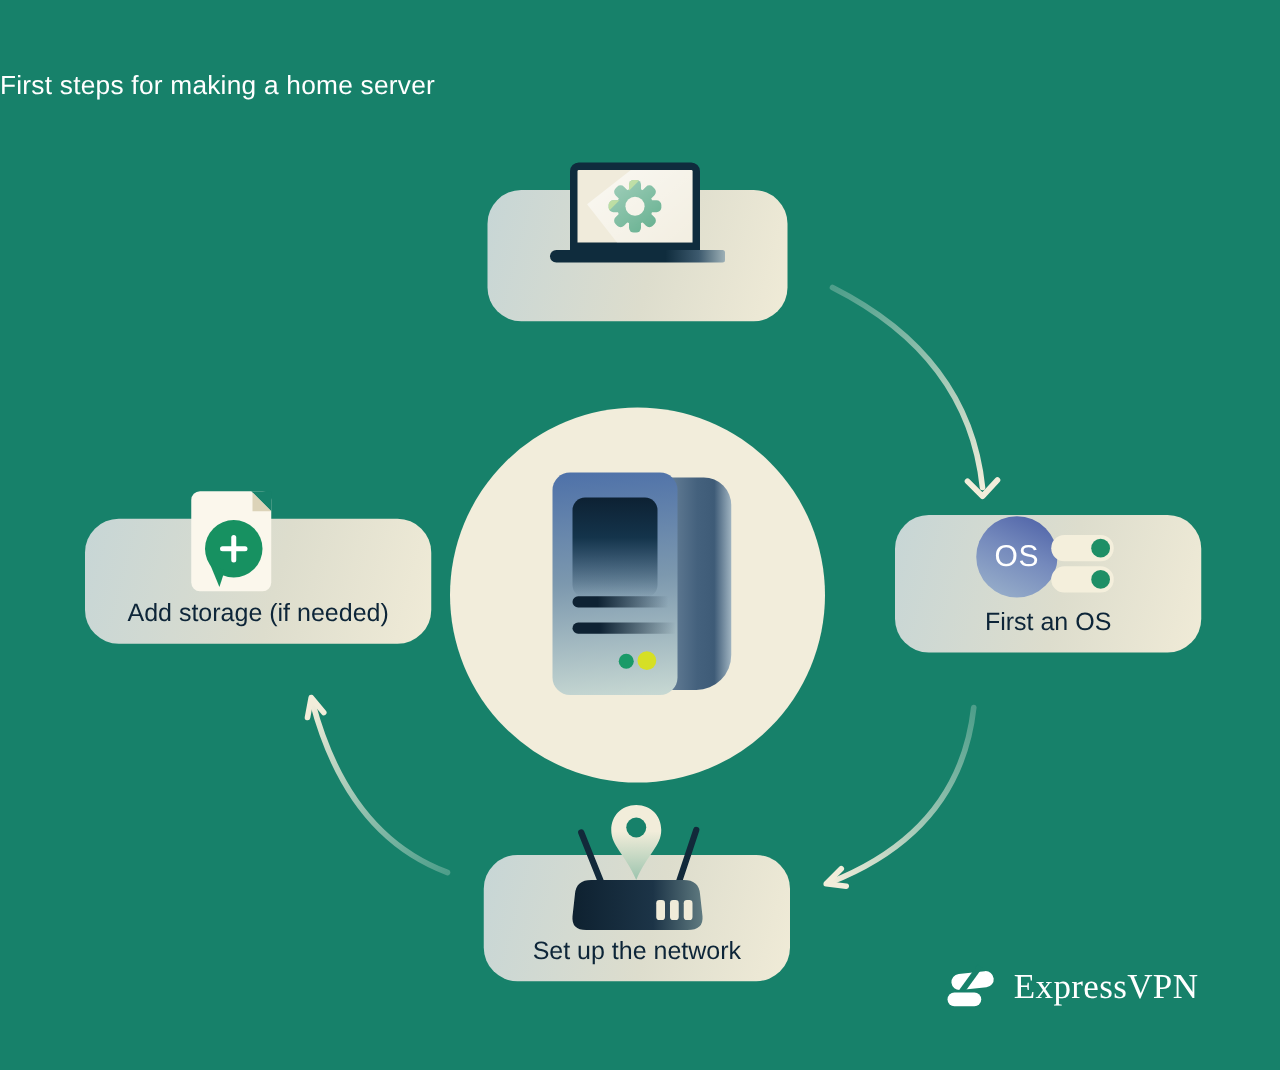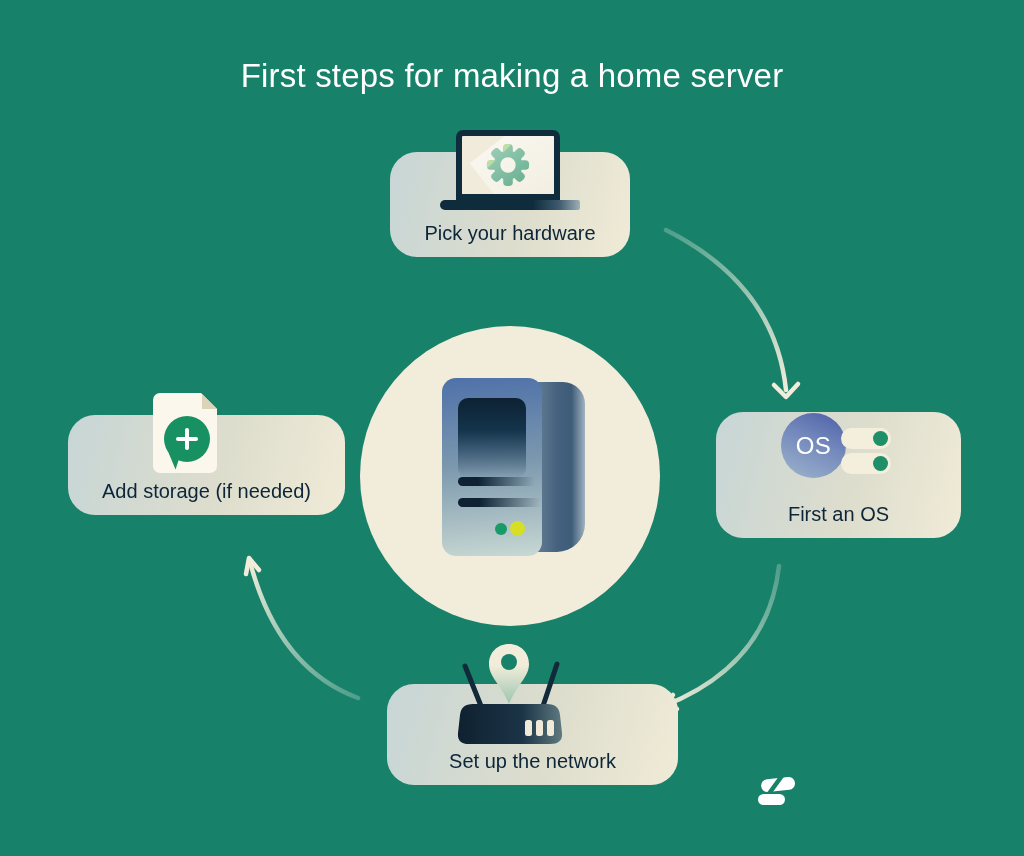--- a/index.html
+++ b/index.html
@@ -3,37 +3,37 @@
 <meta charset="utf-8">
 <style>
   html,body{margin:0;padding:0;}
   .canvas{
     position:relative;width:1024px;height:856px;overflow:hidden;
     background:#17816A;
     font-family:"Liberation Sans", sans-serif;
   }
   
   .title{
-    position:absolute;left:0;right:0;top:57px;text-align:center;
-    color:#ffffff;font-size:33px;font-weight:500;letter-spacing:.2px;
+    position:absolute;left:0;right:0;top:57px;
+    color:#ffffff;font-size:21px;font-weight:500;letter-spacing:.2px;
   }
   
   .arrows{position:absolute;left:0;top:0;pointer-events:none;}
   
   .card{
     position:absolute;border-radius:27px;
     background:linear-gradient(105deg,#C7D6D6 0%,#DDDDCD 55%,#F0EBD7 100%);
   }
   .card-label{
     position:absolute;left:0;right:0;bottom:12px;text-align:center;
     color:#0D2538;font-size:20px;font-weight:500;
   }
   .card-top{left:390px;top:152px;width:240px;height:105px;}
-  .card-right{left:716px;top:412px;width:245px;height:126px;}
-  .card-bottom{left:387px;top:684px;width:245px;height:101px;padding-left:46px;}
+  .card-right{left:716px;top:412px;width:245px;height:110px;}
+  .card-bottom{left:387px;top:684px;width:245px;height:101px;}
   .card-left{left:68px;top:415px;width:277px;height:100px;}
   
   .laptop{position:absolute;left:50px;top:-22px;width:140px;height:86px;}
   .laptop-screen{
     position:absolute;left:16px;top:0;width:92px;height:58px;
     border:6px solid #0F2C3D;border-radius:7px 7px 0 0;background:#F0EBDB;overflow:hidden;
   }
   .screen-glare{
     position:absolute;right:-30px;bottom:-40px;width:90px;height:110px;
     background:linear-gradient(rgba(255,255,255,.55),rgba(255,255,255,0));
@@ -187,21 +187,20 @@
             <rect x="19" y="2" width="10" height="44" rx="4"></rect>
             <rect x="2" y="19" width="44" height="10" rx="4"></rect>
             <rect x="19" y="2" width="10" height="44" rx="4" transform="rotate(45 24 24)"></rect>
           </g>
           <circle cx="24" cy="24" r="8" fill="#F0EBDB"></circle>
         </svg>
         <div class="screen-glare"></div>
       </div>
       <div class="laptop-base"></div>
     </div>
-    <div class="card-label">Pick your hardware</div>
   </div>
 
   <div class="card card-right">
     <div>
       <div class="os-circle">
         <span>OS</span>
       </div>
       <div class="toggle toggle-1">
         <div class="toggle-dot"></div>
       </div>
@@ -255,15 +254,16 @@
   </div>
 
   <div class="brand">
     <svg width="46" height="40" viewBox="0 0 46 40">
       <g transform="rotate(-6 23 14)">
         <rect x="6" y="8" width="34" height="13" rx="6.5" fill="#ffffff"></rect>
       </g>
       <path d="M13 25 L29 3" stroke="#17816A" stroke-width="4.5"></path>
       <rect x="3" y="24" width="27" height="11" rx="5.5" fill="#ffffff"></rect>
     </svg>
+    <div class="brand-name">ExpressVPN</div>
   </div>
 
 </div>
 
 </body></html>

